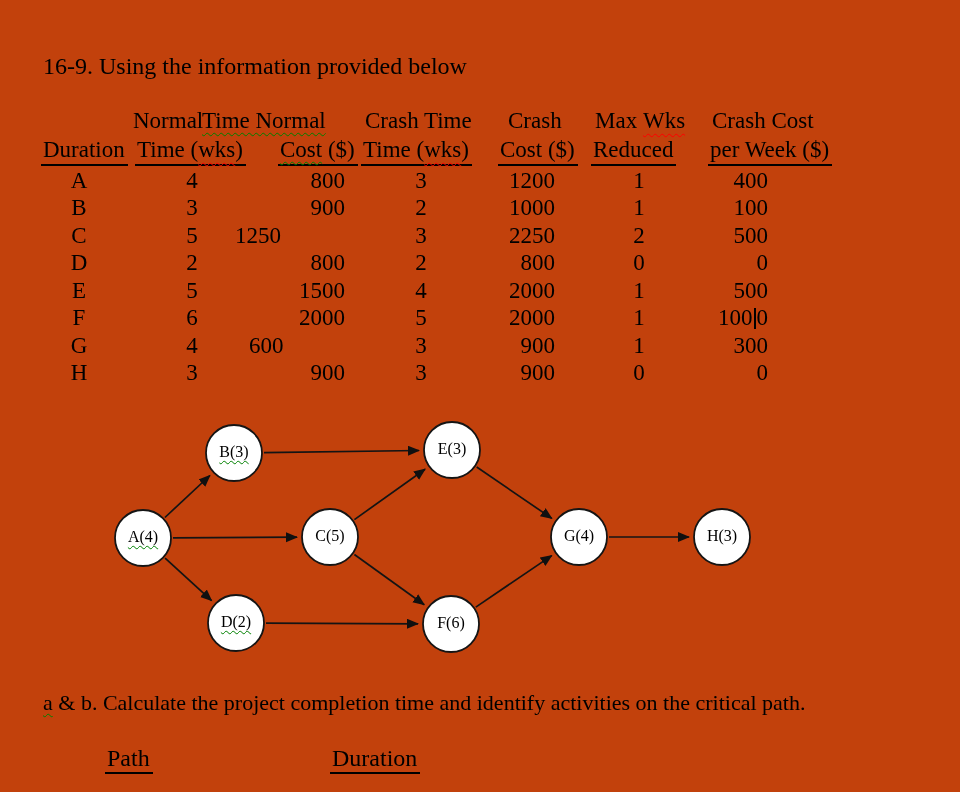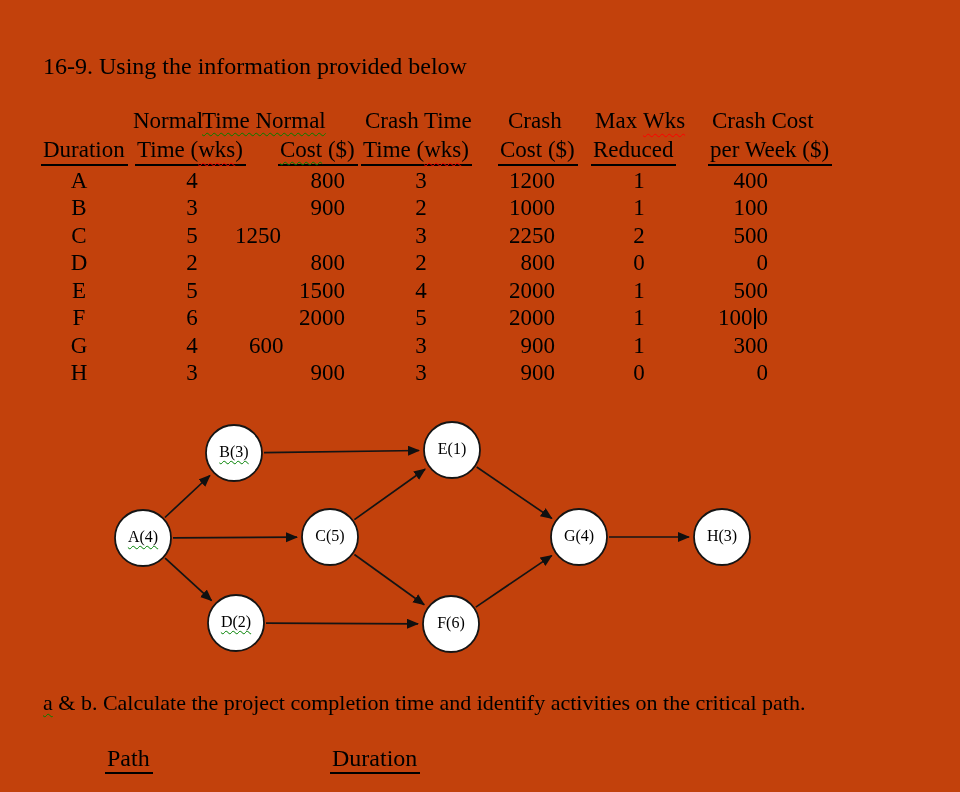--- a/index.html
+++ b/index.html
@@ -139,21 +139,21 @@
         <circle cx="236" cy="623" r="28" fill="#ffffff" stroke="#151515" stroke-width="1.8"></circle>
         <circle cx="452" cy="450" r="28" fill="#ffffff" stroke="#151515" stroke-width="1.8"></circle>
         <circle cx="451" cy="624" r="28" fill="#ffffff" stroke="#151515" stroke-width="1.8"></circle>
         <circle cx="579" cy="537" r="28" fill="#ffffff" stroke="#151515" stroke-width="1.8"></circle>
         <circle cx="722" cy="537" r="28" fill="#ffffff" stroke="#151515" stroke-width="1.8"></circle>
       </svg>
       <div class="node-label sq-green-tight" style="left: 143px; top: 538px;">A(4)</div>
       <div class="node-label sq-green-tight" style="left: 234px; top: 453px;">B(3)</div>
       <div class="node-label" style="left: 330px; top: 537px;">C(5)</div>
       <div class="node-label sq-green-tight" style="left: 236px; top: 623px;">D(2)</div>
-      <div class="node-label" style="left: 452px; top: 450px;">E(1)</div>
+      <div class="node-label" style="left: 452px; top: 450px;">E(3)</div>
       <div class="node-label" style="left: 451px; top: 624px;">F(6)</div>
       <div class="node-label" style="left: 579px; top: 537px;">G(4)</div>
       <div class="node-label" style="left: 722px; top: 537px;">H(3)</div>
     </div>
 
   <div class="abs question"><span class="sq-green-tight">a</span><span> &amp; b. Calculate the project completion time and identify activities on the critical path.</span></div>
 
   <div class="abs ans ans-path"><span class="u2">Path</span></div>
   <div class="abs ans ans-duration"><span class="u2">Duration</span></div>
 </div>

